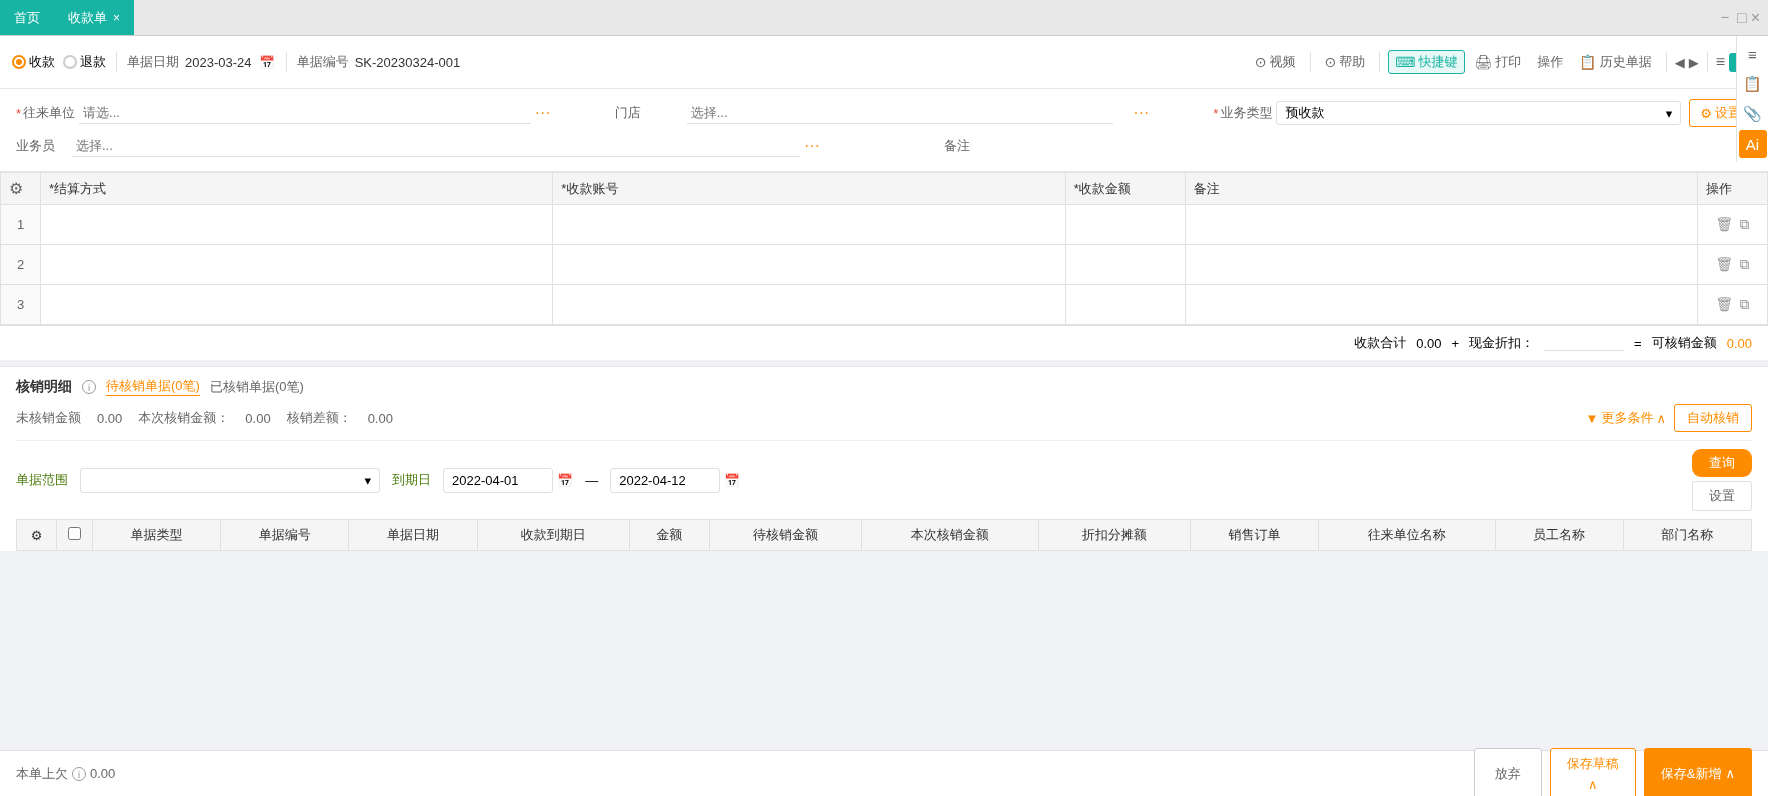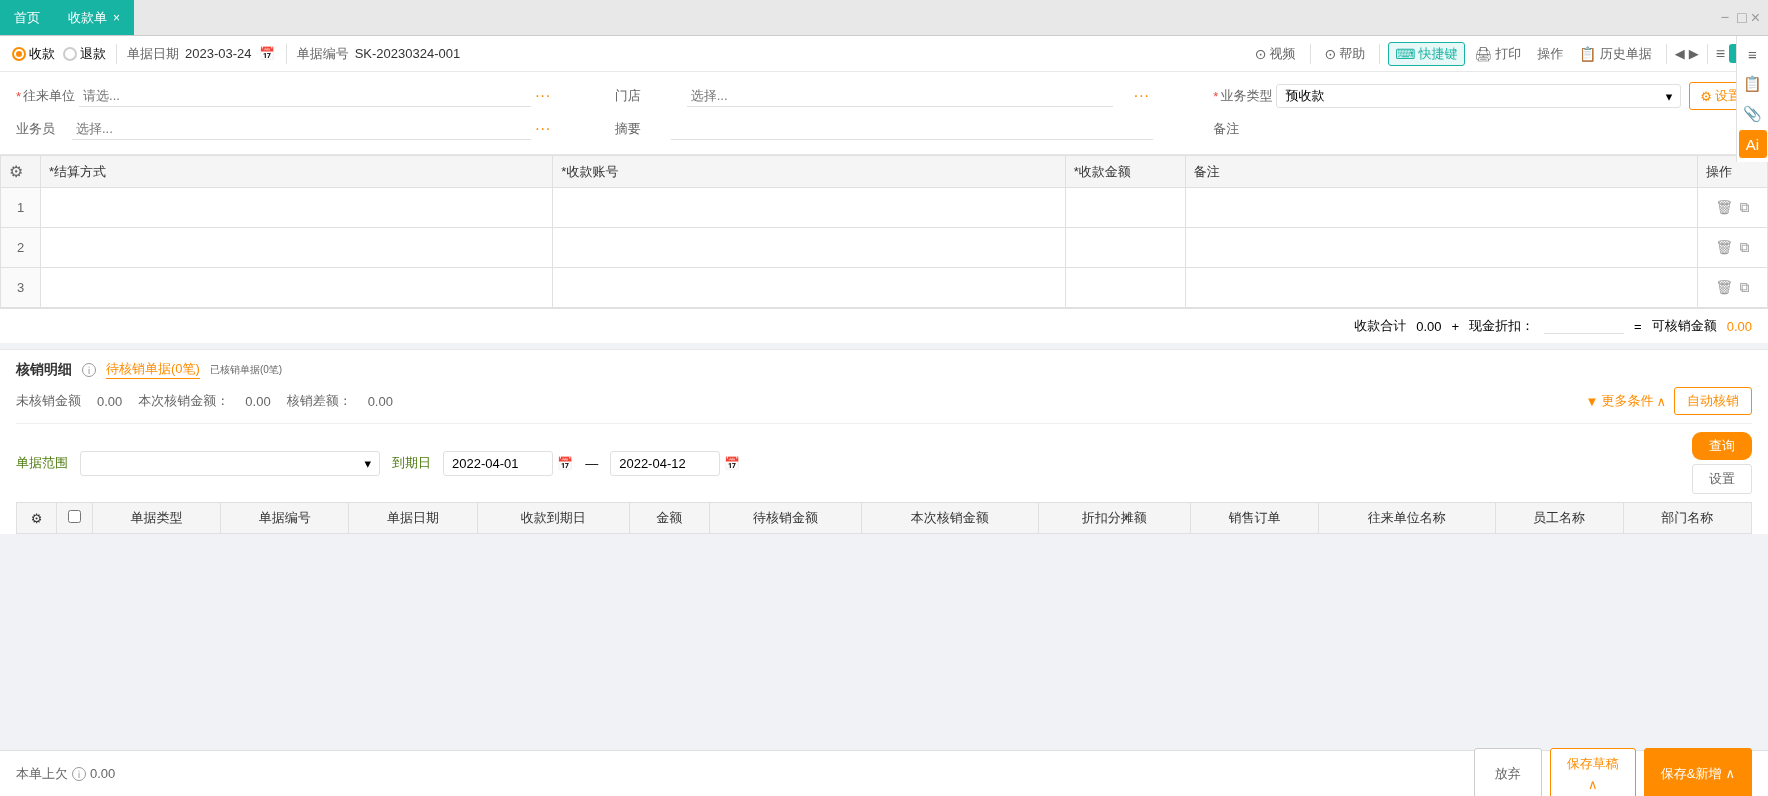--- a/index.html
+++ b/index.html
@@ -19,21 +19,21 @@
       background: #17b3a3; color: #fff;
     }
     .tab-close {
       margin-left: 6px; font-size: 12px; cursor: pointer;
     }
     .tab-home { background: #17b3a3; color: #fff; }
 
     
     .toolbar {
       display: flex; align-items: center;
-      background: #fff; height: 36px;
+      background: #fff; height: 53px;
       padding: 0 12px;
       border-bottom: 1px solid #e8e8e8;
       gap: 6px;
     }
     .radio-group { display: flex; align-items: center; gap: 8px; }
     .radio-label { display: flex; align-items: center; gap: 3px; cursor: pointer; }
     .radio-dot {
       width: 14px; height: 14px; border-radius: 50%;
       border: 2px solid #ccc; background: #fff;
       display: flex; align-items: center; justify-content: center;
@@ -117,21 +117,21 @@
 
     
     .hx-section {
       background: #fff; margin-top: 6px;
       border-top: 1px solid #e8e8e8;
       padding: 10px 16px 0;
     }
     .hx-title-row { display: flex; align-items: center; gap: 10px; margin-bottom: 8px; }
     .hx-title { font-size: 14px; font-weight: bold; color: #333; }
     .hx-tab { color: #ff8c00; cursor: pointer; font-size: 13px; border-bottom: 1px solid #ff8c00; }
-    .hx-tab-inactive { color: #666; cursor: pointer; font-size: 10px; }
+    .hx-tab-inactive { color: #666; cursor: pointer; font-size: 13px; }
     .hx-stats { display: flex; align-items: center; gap: 16px; margin-bottom: 8px; color: #666; }
     .hx-stats-right { margin-left: auto; display: flex; align-items: center; gap: 8px; }
     .filter-btn { color: #ff8c00; cursor: pointer; display: flex; align-items: center; gap: 3px; }
     .auto-hx-btn {
       background: #fff; border: 1px solid #ff8c00; color: #ff8c00;
       border-radius: 3px; padding: 4px 12px; cursor: pointer;
     }
 
     
     .filter-row {
@@ -323,24 +323,20 @@
   </div>
   <div class="form-row">
 
     <div class="form-field" style="flex:2;">
       <span class="field-label">业务员</span>
       <input type="text" class="field-input" style="color: rgb(153, 153, 153);" placeholder="选择...">
       <span class="more-btn">···</span>
     </div>
     <div style="width:60px;"></div>
 
-    <div class="form-field" style="flex:2;">
-      <span class="field-label">摘要</span>
-      <input type="text" class="field-input" style="">
-    </div>
     <div style="width:60px;"></div>
 
     <div class="form-field" style="flex:2;">
       <span class="field-label">备注</span>
     </div>
   </div>
 </div>
 
 <div class="main-content">
   <table class="data-table">

